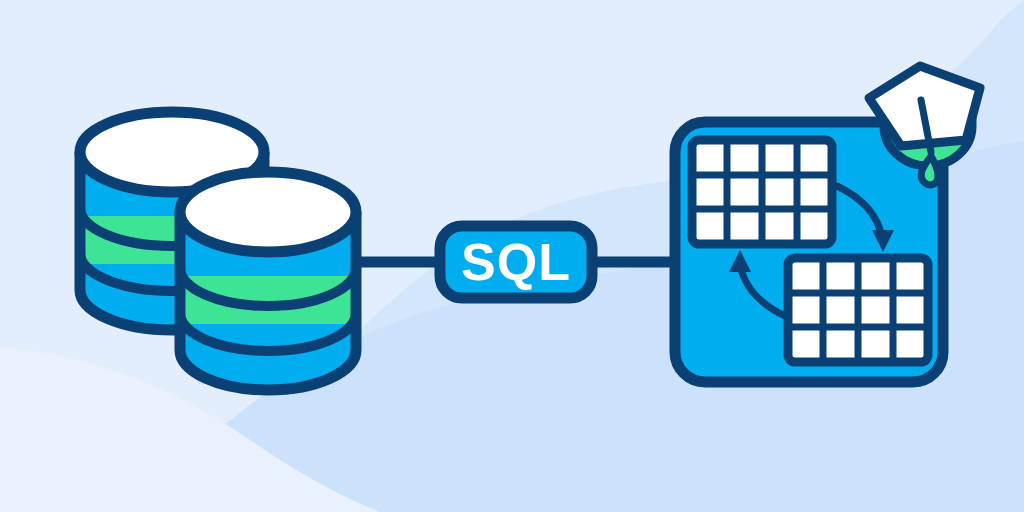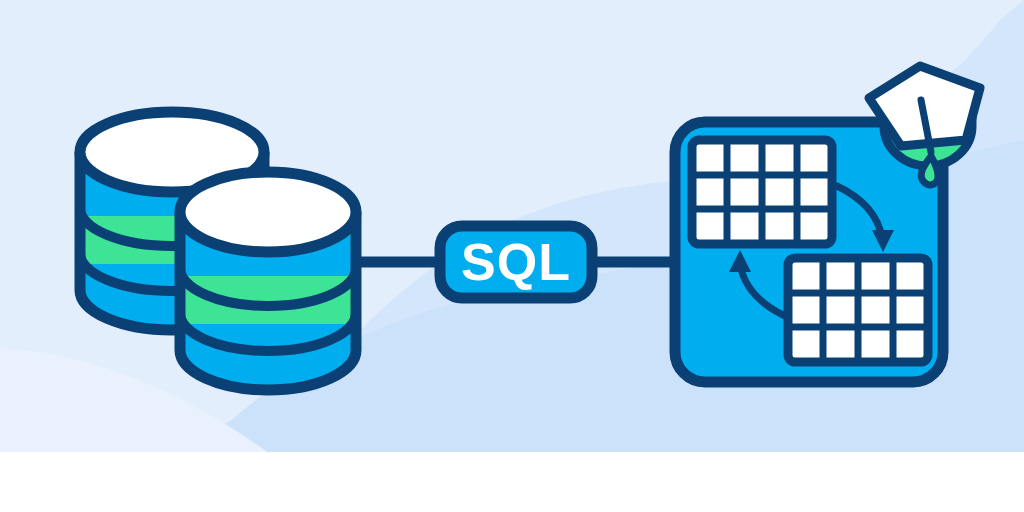--- a/index.html
+++ b/index.html
@@ -7,21 +7,21 @@
     margin: 0;
     padding: 0;
     background: #ffffff;
   }
   body {
     font-family: "Liberation Sans", sans-serif;
   }
   #scene {
     position: relative;
     width: 1024px;
-    height: 452px;
+    height: 512px;
     overflow: hidden;
   }
   #scene svg {
     display: block;
   }
   .sql-text {
     font-family: "Liberation Sans", sans-serif;
     font-weight: bold;
     font-size: 52px;
     letter-spacing: 1px;

